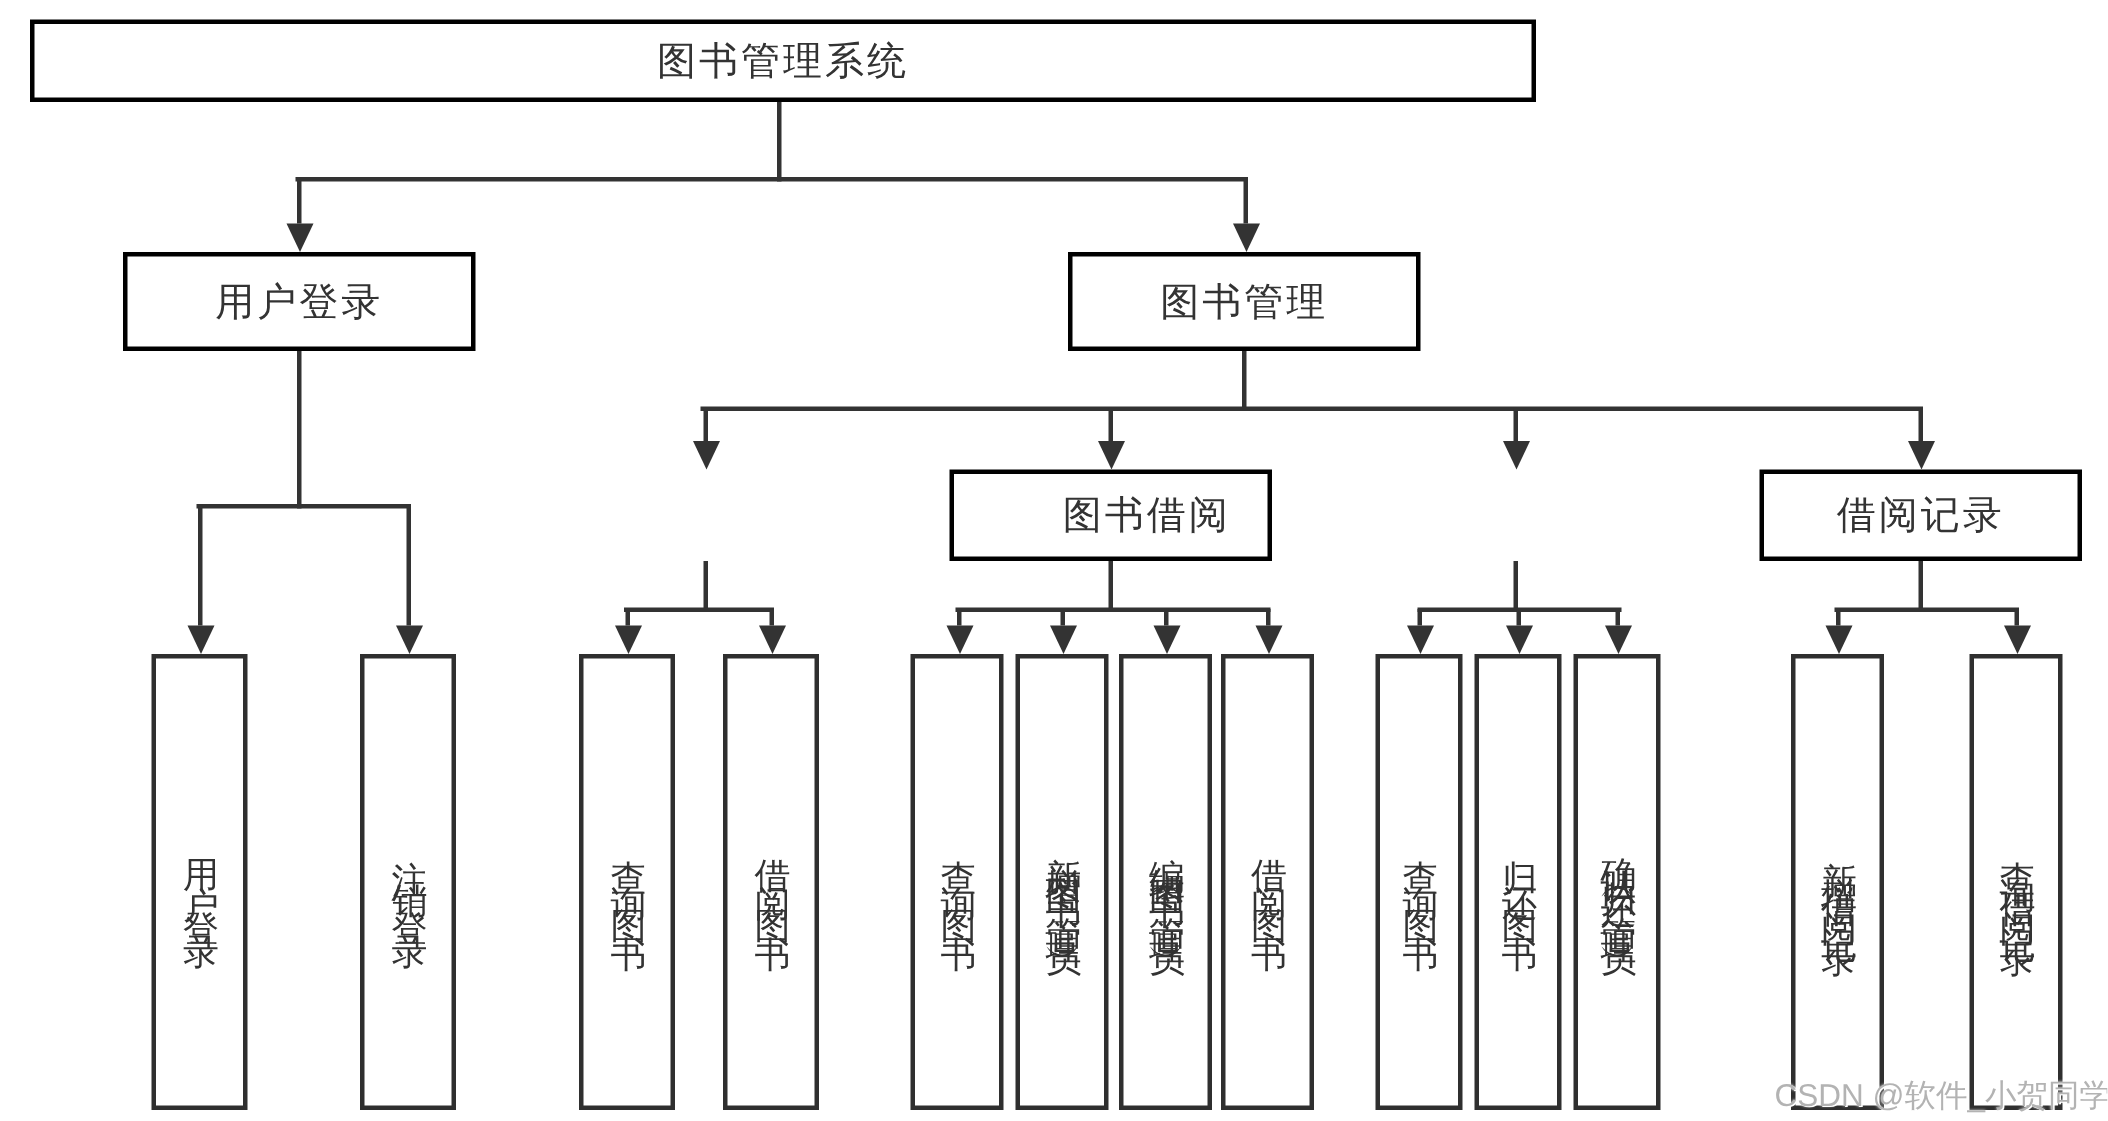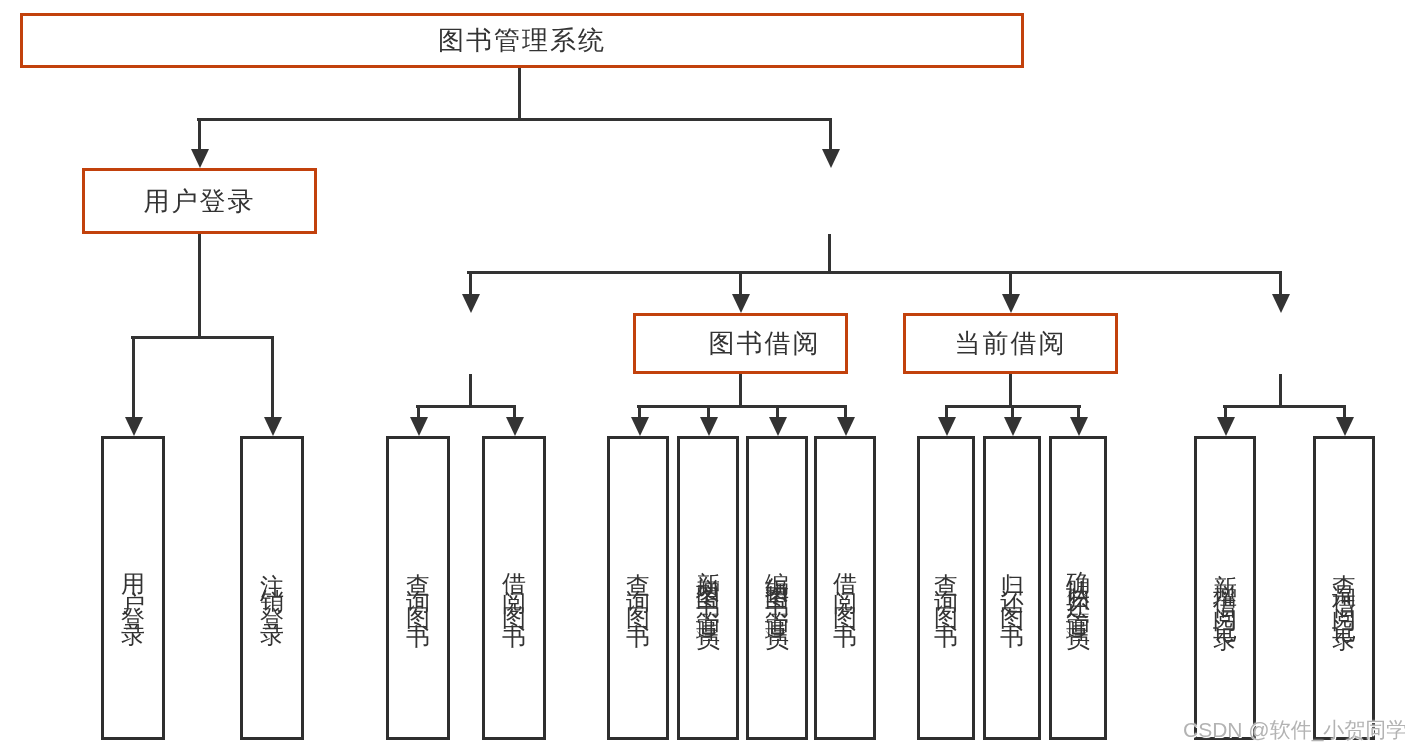--- a/index.html
+++ b/index.html
@@ -8,21 +8,21 @@
     width: 1405px;
     height: 747px;
     background: #ffffff;
     font-family: "Liberation Sans", sans-serif;
     overflow: hidden;
   }
   
   .hnode {
     position: absolute;
     box-sizing: border-box;
-    border: 3px solid #c2410c;
+    border: 3px solid #000000;
     background: #ffffff;
     display: flex;
     align-items: center;
     justify-content: center;
     font-size: 26px;
     color: #333333;
     letter-spacing: 2px;
     z-index: 2;
   }
   
@@ -93,35 +93,36 @@
 <div class="canvas">
 
   <div class="hnode" style="left:20px; top:13px; width:1004px; height:55px;">图书管理系统</div>
 
   <div class="vline" style="left:518px; top:68px; height:53px;"></div>
   <div class="hline" style="left:197px; top:118px; width:635px;"></div>
   <div class="darrow" style="left:198px; top:120px; height:29px;"></div>
   <div class="darrow" style="left:829px; top:120px; height:29px;"></div>
 
   <div class="hnode" style="left:82px; top:168px; width:235px; height:66px;">用户登录</div>
+  <div class="hnode" style="left:712px; top:168px; width:235px; height:66px;">图书管理</div>
 
   <div class="vline" style="left:198px; top:234px; height:105px;"></div>
   <div class="hline" style="left:131px; top:336px; width:143px;"></div>
   <div class="darrow" style="left:132px; top:336px; height:81px;"></div>
   <div class="darrow" style="left:271px; top:336px; height:81px;"></div>
 
   <div class="vline" style="left:828px; top:234px; height:40px;"></div>
   <div class="hline" style="left:467px; top:271px; width:815px;"></div>
   <div class="darrow" style="left:469px; top:272px; height:22px;"></div>
   <div class="darrow" style="left:739px; top:272px; height:22px;"></div>
   <div class="darrow" style="left:1009px; top:272px; height:22px;"></div>
   <div class="darrow" style="left:1279px; top:272px; height:22px;"></div>
 
   <div class="hnode" style="left:633px; top:313px; width:215px; height:61px;padding-left:48px;">图书借阅</div>
-  <div class="hnode" style="left:903px; top:313px; width:215px; height:61px;">当前借阅</div>
+  <div class="hnode" style="left:1173px; top:313px; width:215px; height:61px;">借阅记录</div>
 
   <div class="vline" style="left:469px; top:374px; height:34px;"></div>
   <div class="hline" style="left:416px; top:405px; width:100px;"></div>
   <div class="darrow" style="left:417px; top:406px; height:11px;"></div>
   <div class="darrow" style="left:513px; top:406px; height:11px;"></div>
 
   <div class="vline" style="left:739px; top:374px; height:34px;"></div>
   <div class="hline" style="left:637px; top:405px; width:210px;"></div>
   <div class="darrow" style="left:638px; top:406px; height:11px;"></div>
   <div class="darrow" style="left:707px; top:406px; height:11px;"></div>

